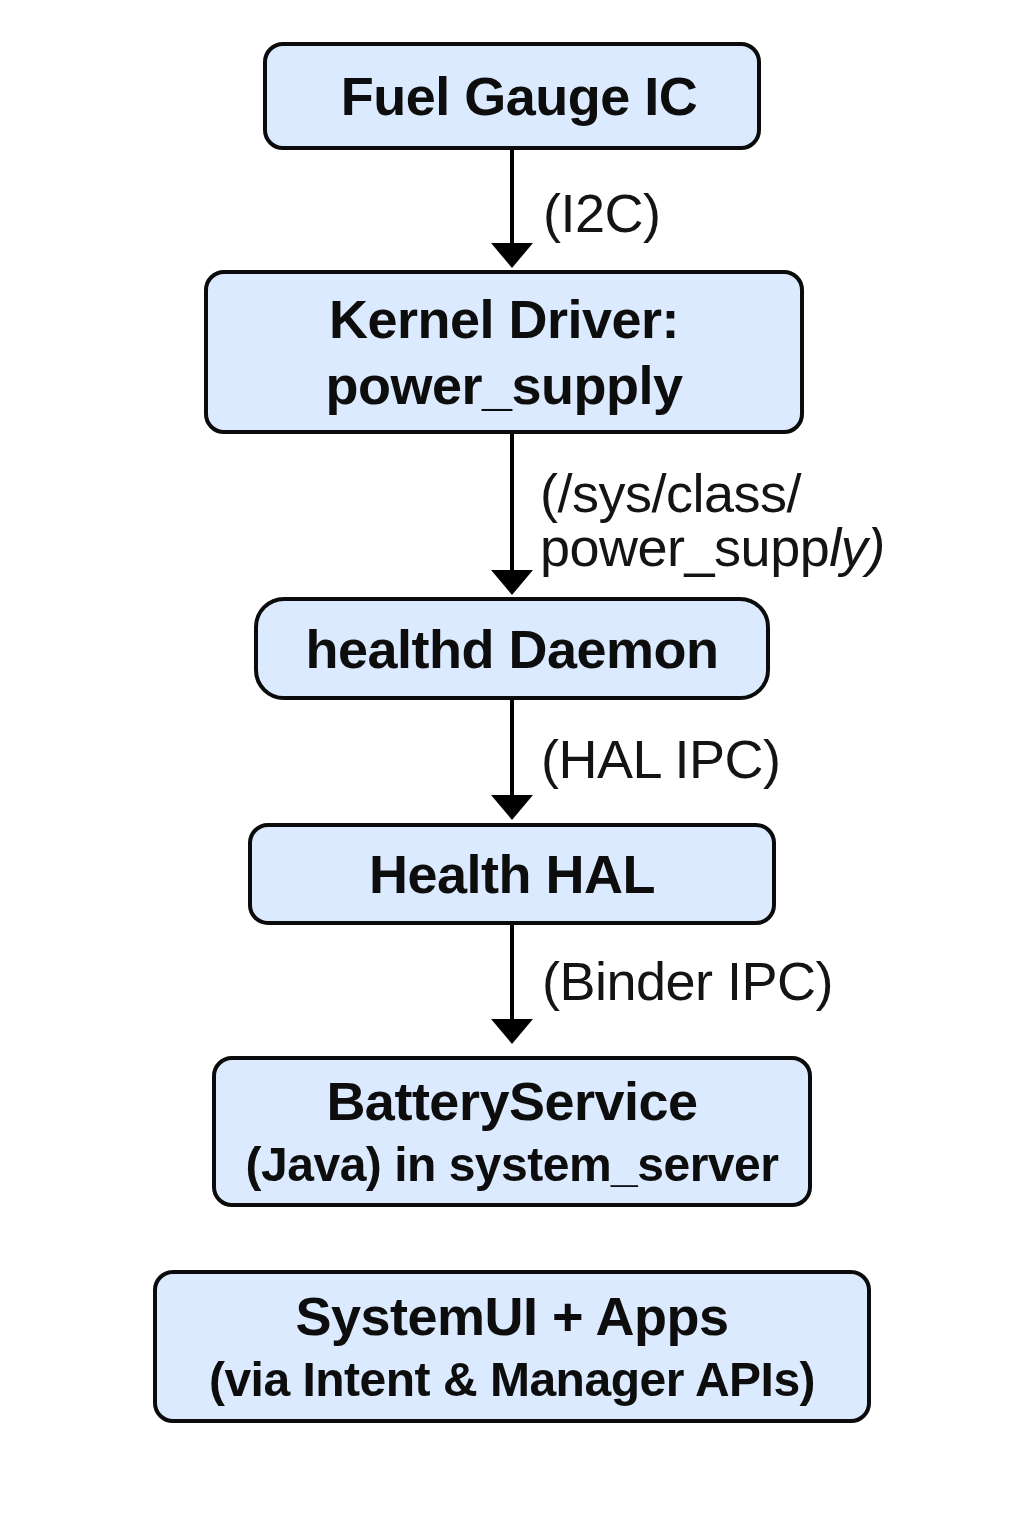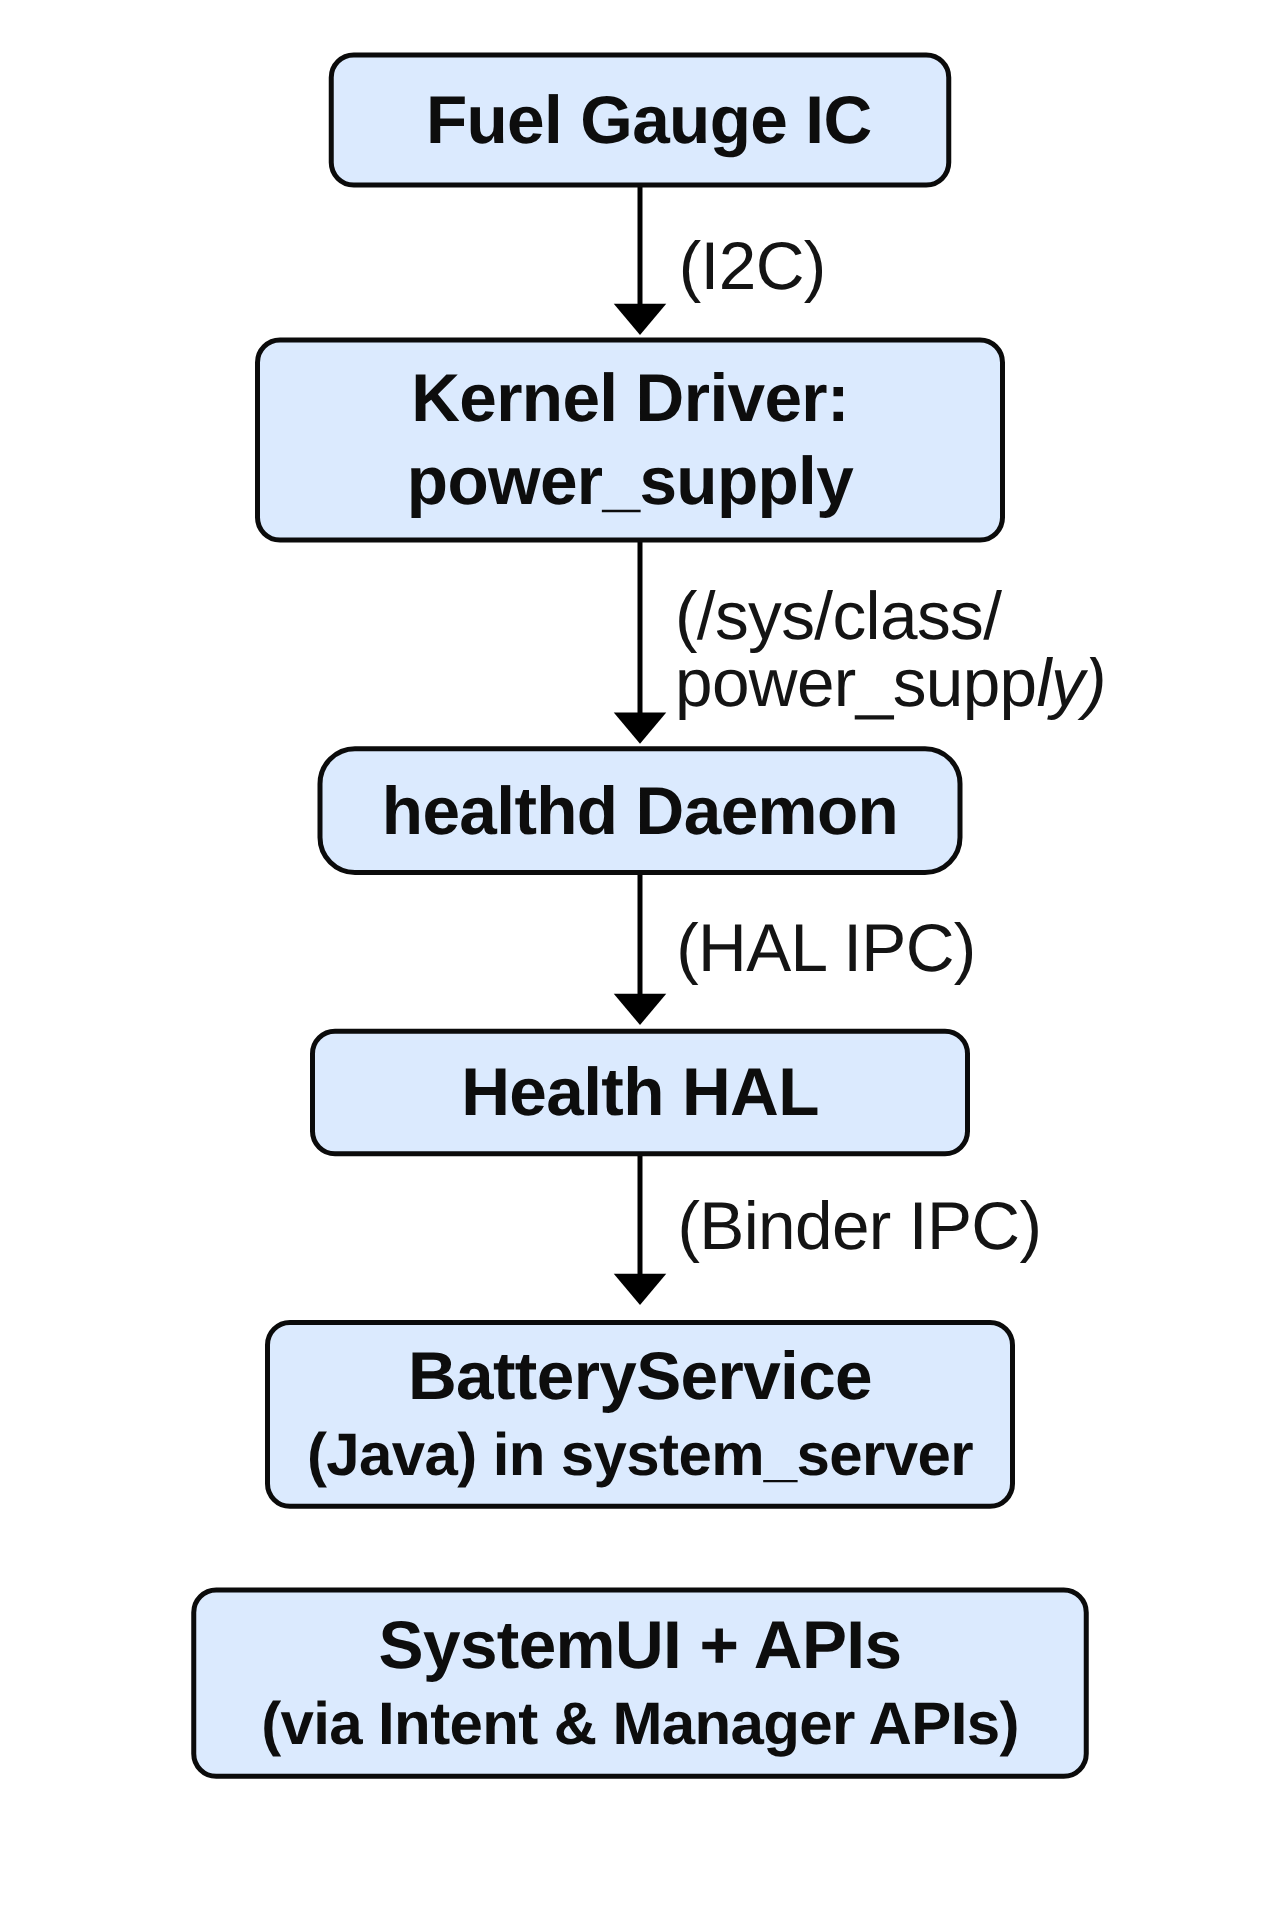--- a/index.html
+++ b/index.html
@@ -118,21 +118,21 @@
   <div class="node n-hal">
     <div class="title">Health HAL</div>
   </div>
 
   <div class="node n-battsvc">
     <div class="title">BatteryService</div>
     <div class="subtitle">(Java) in system_server</div>
   </div>
 
   <div class="node n-systemui">
-    <div class="title">SystemUI + APIs</div>
+    <div class="title">SystemUI + Apps</div>
     <div class="subtitle">(via Intent &amp; Manager APIs)</div>
   </div>
 
   <div class="edge-label l-i2c">(I2C)</div>
 
   <div class="edge-label l-sysfs">
     <div>(/sys/class/</div>
     <div><span>power_supp</span><span class="it">ly)</span></div>
   </div>
 

